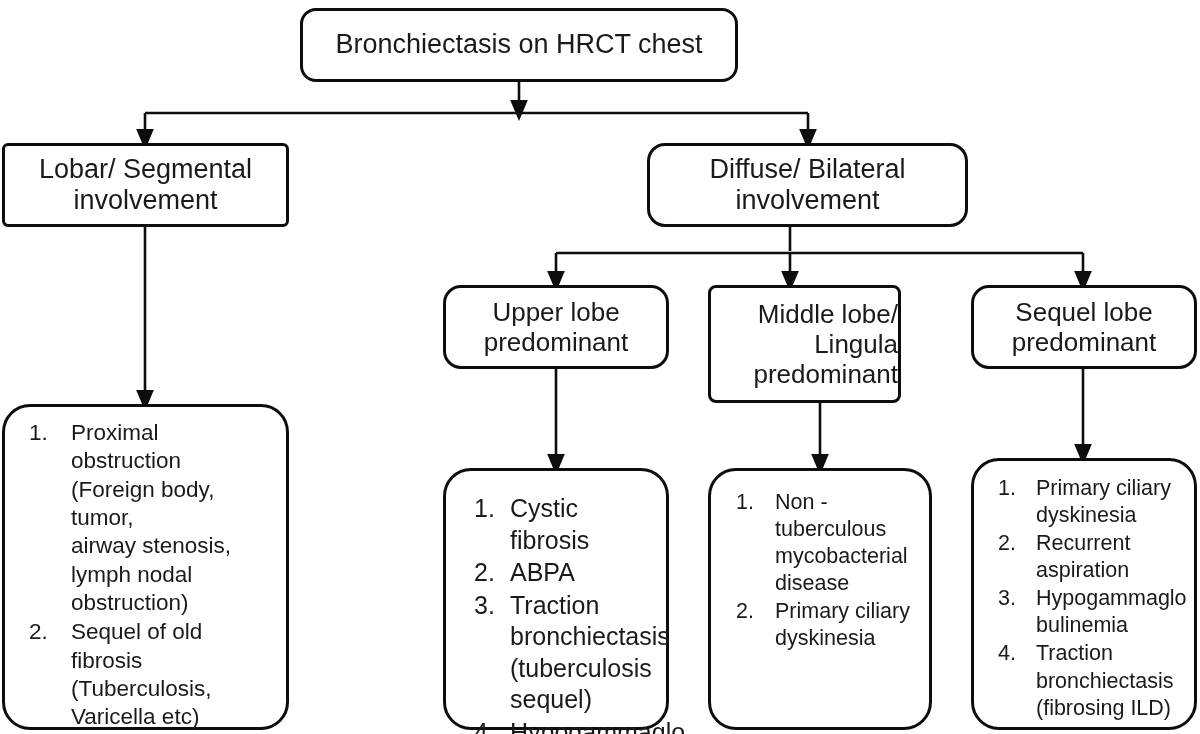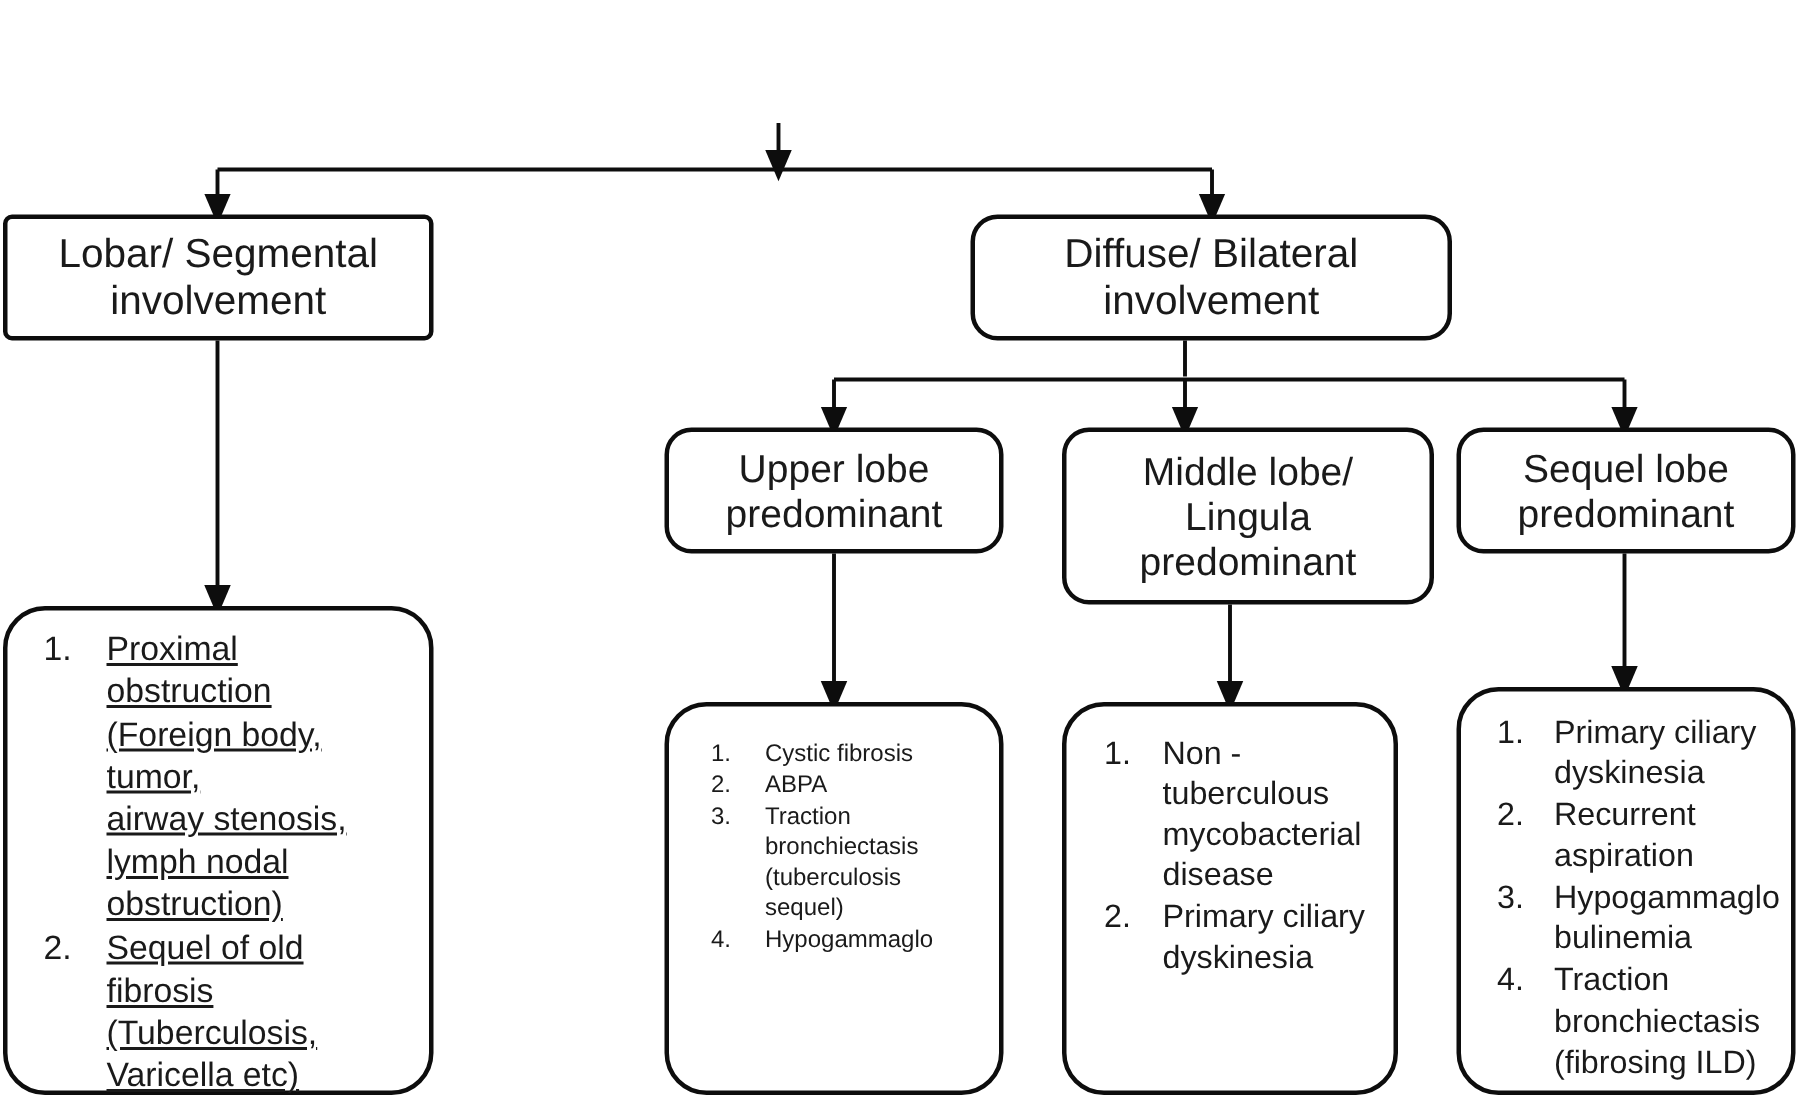--- a/index.html
+++ b/index.html
@@ -73,24 +73,25 @@
     left: 443px;
     top: 285px;
     width: 226px;
     height: 84px;
     border-radius: 18px;
     font-size: 26px;
   }
   #node-middle {
     left: 708px;
     top: 285px;
-    width: 248px;
+    width: 193px;
     height: 118px;
-    border-radius: 18px;
+    border-radius: 8px;
     font-size: 26px;
+    text-align: right;
   }
   #node-lower {
     left: 971px;
     top: 285px;
     width: 226px;
     height: 84px;
     border-radius: 18px;
     font-size: 26px;
   }
   
@@ -126,30 +127,30 @@
     white-space: pre-line;
   }
   #node-lobar-list {
     left: 2px;
     top: 404px;
     width: 287px;
     height: 326px;
     padding: 12px 12px 10px 14px;
     font-size: 22.5px;
   }
-  #node-lobar-list li { padding-left: 52px; text-decoration: underline; }
+  #node-lobar-list li { padding-left: 52px; }
   #node-lobar-list li::before { left: 10px; }
 
   #node-upper-list {
     left: 443px;
     top: 468px;
     width: 226px;
     height: 262px;
     padding: 22px 10px 10px 14px;
-    font-size: 16px;
+    font-size: 25px;
   }
   #node-upper-list li { padding-left: 50px; }
   #node-upper-list li::before { left: 14px; }
 
   #node-middle-list {
     left: 708px;
     top: 468px;
     width: 224px;
     height: 262px;
     padding: 18px 10px 10px 14px;
@@ -197,20 +198,23 @@
       <path d="M556,253 L556,282" marker-end="url(#arrow)"></path>
       <path d="M790,253 L790,282" marker-end="url(#arrow)"></path>
       <path d="M1083,253 L1083,282" marker-end="url(#arrow)"></path>
 
       <path d="M556,369 L556,465" marker-end="url(#arrow)"></path>
       <path d="M820,403 L820,465" marker-end="url(#arrow)"></path>
       <path d="M1083,369 L1083,455" marker-end="url(#arrow)"></path>
     </g>
   </svg>
 
+  <div class="node" id="node-root">
+    <span class="label">Bronchiectasis on HRCT chest</span>
+  </div>
 
   <div class="node" id="node-lobar">
     <span class="label">Lobar/ Segmental
 involvement</span>
   </div>
 
   <div class="node" id="node-diffuse">
     <span class="label">Diffuse/ Bilateral
 involvement</span>
   </div>

